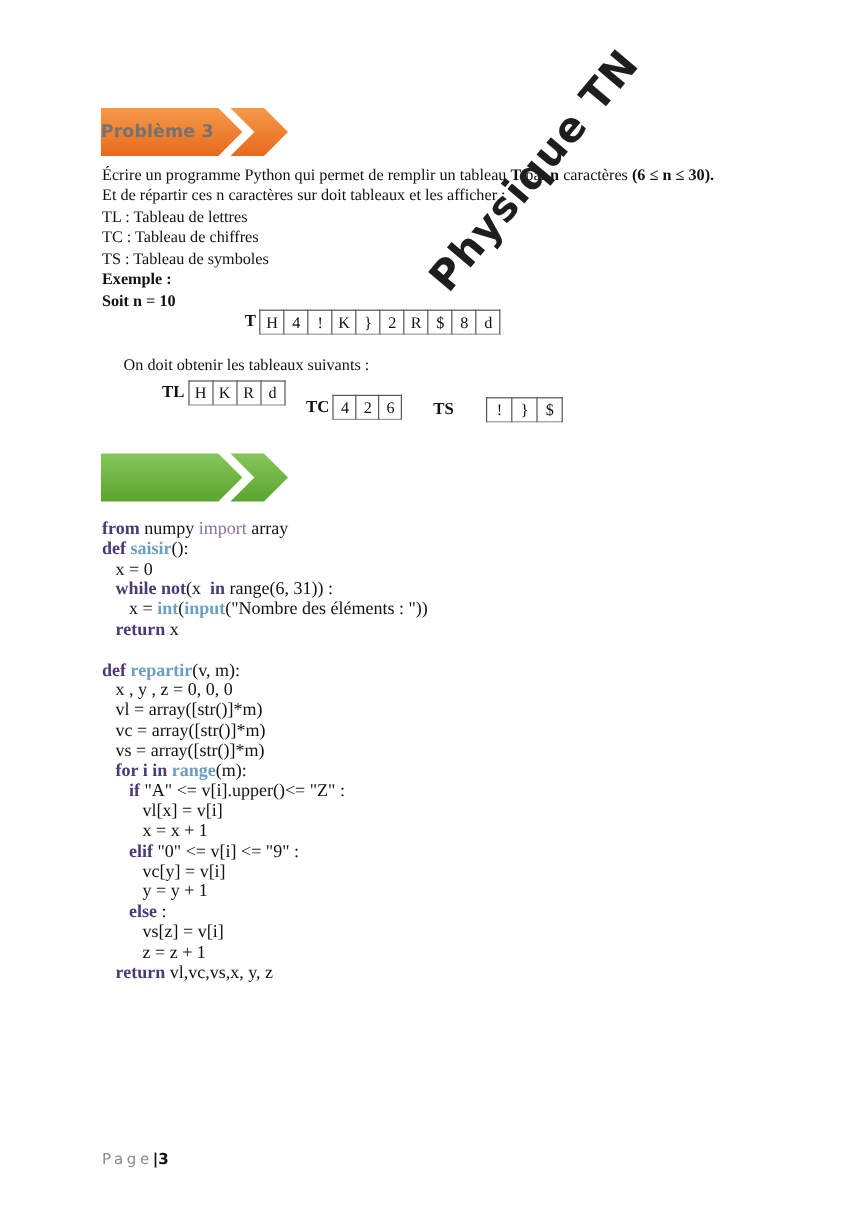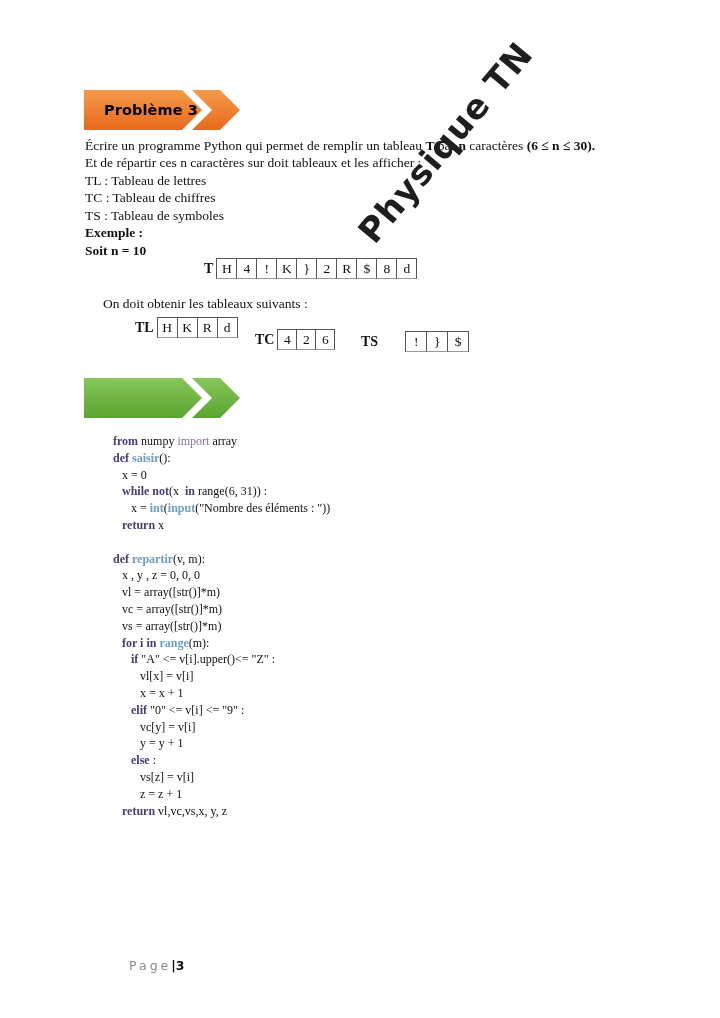--- a/index.html
+++ b/index.html
@@ -4,43 +4,43 @@
   <style>
     html, body { margin: 0; padding: 0; }
     body {
       width: 720px; height: 1018px; background: #ffffff; position: relative; overflow: hidden;
       font-family: "Liberation Serif", serif; color: #111; font-size: 13.5px;
     }
     .banner { position: absolute; left: 84px; height: 44px; }
     .banner svg { display: block; }
     .banner-label {
       position: absolute; left: 0; top: 0; width: 100px; height: 44px; line-height: 44px;
-      text-align: right; color: #000000; font-family: "DejaVu Sans", sans-serif; font-weight: bold;
-      font-size: 14.5px; letter-spacing: 0.1px; padding-left: 14px;
+      text-align: left; color: #737373; font-family: "DejaVu Sans", sans-serif; font-weight: bold;
+      font-size: 14.5px; letter-spacing: 0.1px;
     }
     .line { position: absolute; left: 85px; white-space: nowrap; line-height: 17px; }
     .bold { font-weight: bold; }
     .tbl { position: absolute; display: flex; align-items: flex-end; }
     .tbl-label { font-weight: bold; font-size: 14px; margin-right: 3px; line-height: 20px; }
     .cell {
       border-left: 1px solid #555; border-top: 1px solid #555; border-bottom: 1px solid #999;
       height: 19px; line-height: 19px; text-align: center; font-size: 13.5px;
     }
     .cell:last-child { border-right: 1px solid #555; }
-    .code { position: absolute; left: 85px; white-space: pre; line-height: 16.8px; font-size: 12px; margin-left: 28px; }
+    .code { position: absolute; left: 85px; white-space: pre; line-height: 16.8px; font-size: 15px; }
     .kw { color: #4b3a75; font-weight: bold; }
     .kw2 { color: #8a6fa8; }
     .fn { color: #6c9ec2; font-weight: bold; }
     .watermark {
       position: absolute; left: 350px; top: 225px; transform: rotate(-50deg); transform-origin: left top;
       font-family: "DejaVu Sans", sans-serif; font-weight: bold; font-size: 34px; color: #1e1e1e;
       white-space: nowrap; letter-spacing: 1px;
     }
     .footer { position: absolute; left: 85px; top: 958px; font-family: "DejaVu Sans", sans-serif; font-size: 12.5px; }
-    .footer .pg { color: #8b8b8b; letter-spacing: 3px; margin-left: 44px; }
+    .footer .pg { color: #8b8b8b; letter-spacing: 3px; }
     .footer .num { color: #111; font-weight: bold; }
   </style>
 </head>
 <body>
 
 <div class="banner" style="top:88px;">
   <svg width="156" height="44" viewBox="0 0 156 44">
     <defs>
       <linearGradient id="og" x1="0" y1="0" x2="0" y2="1">
         <stop offset="0" stop-color="#f59a4a"></stop>

